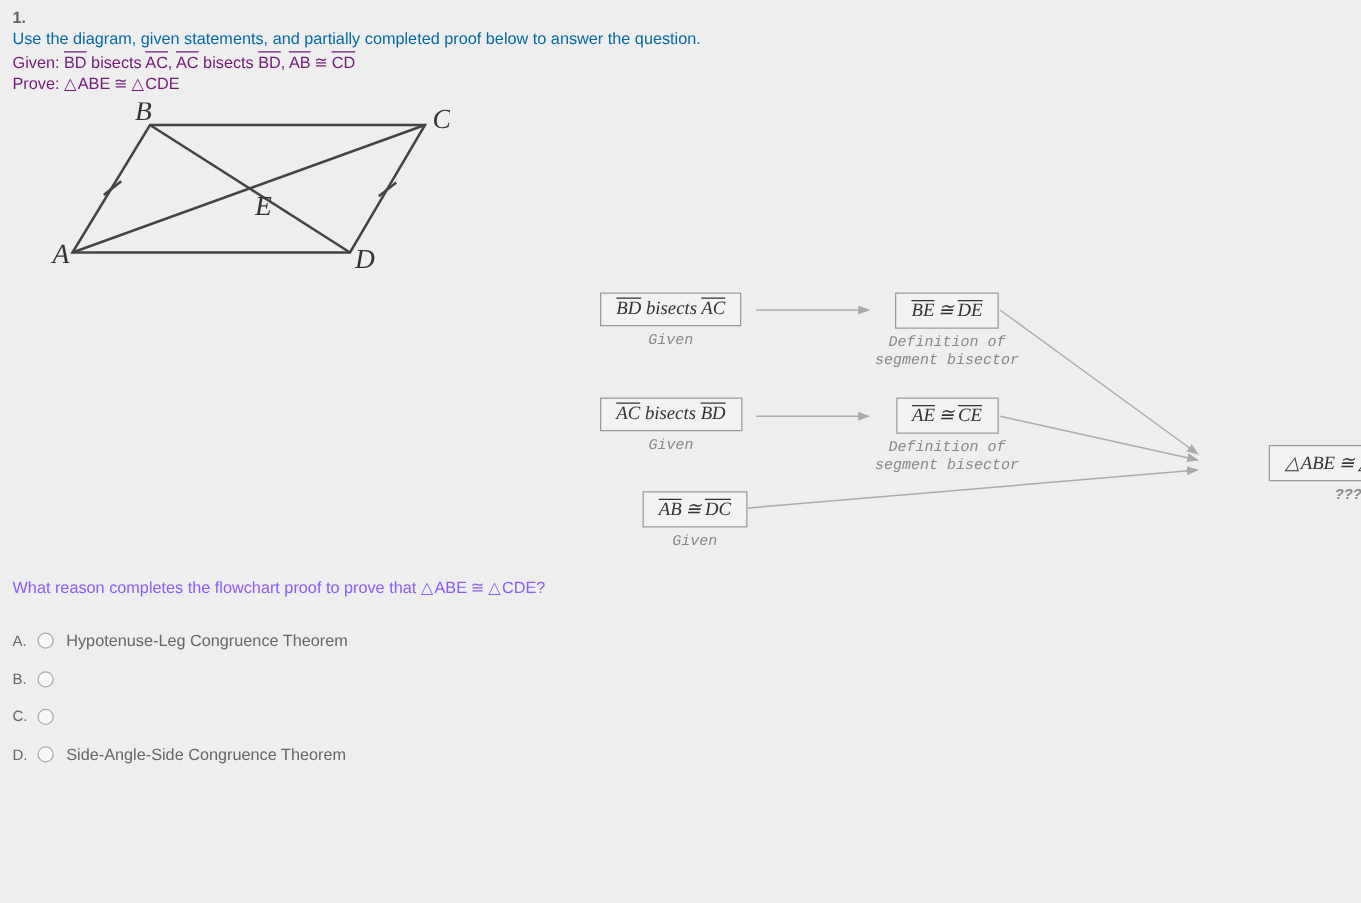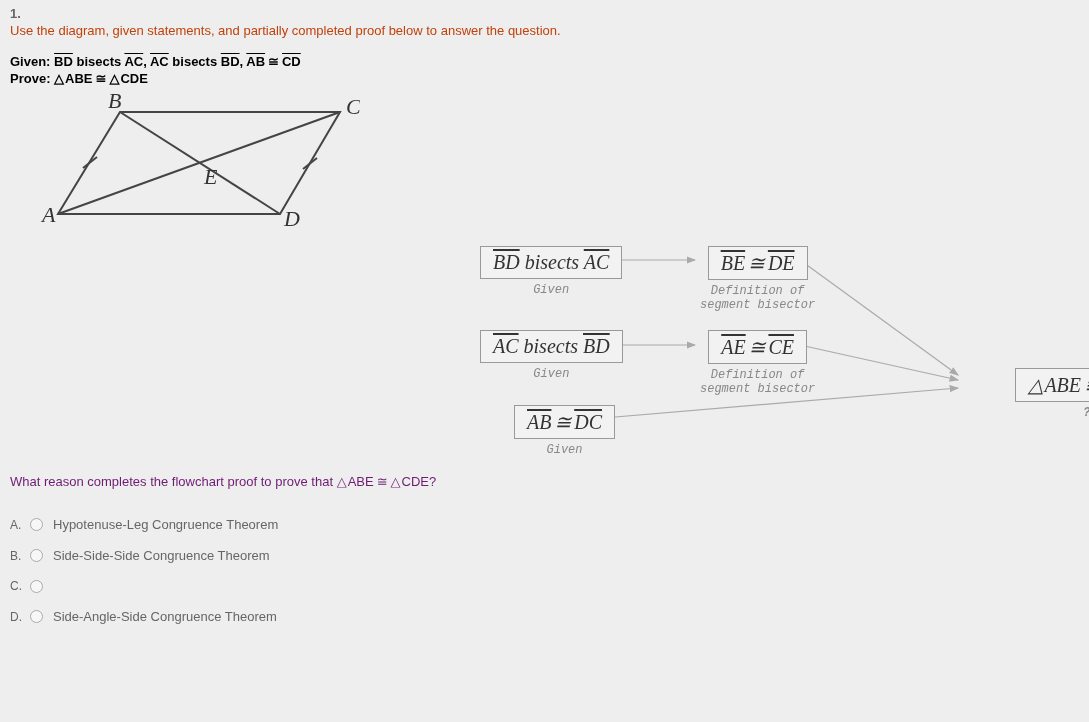--- a/index.html
+++ b/index.html
@@ -7,42 +7,42 @@
     font-family: Arial, Helvetica, sans-serif;
     background: #eeeeee;
     color: #555;
     width: 1089px;
     height: 722px;
     padding: 6px 10px;
     font-size: 13px;
     position: relative;
   }
   .qnum { font-weight: bold; color: #666; margin-bottom: 2px; }
-  .intro { color: #c2410c; margin-bottom: 16px; }
-  .given-line { color: #000000; margin-bottom: 2px; font-weight: bold; }
+  .intro { color: #0369a1; margin-bottom: 4px; }
+  .given-line { color: #701a75; margin-bottom: 2px; }
   .over { text-decoration: overline; }
   .tri::before { content: "\25B3"; margin-right: 1px; }
   .cong::before { content: "\2245"; margin: 0 3px; }
   .diagram-wrap { margin: 8px 0 0 30px; }
   .diagram-wrap svg { display:block; }
   .flowchart { position: relative; height: 210px; margin-top: 6px; }
   .flow-node { position: absolute; text-align: center; }
   .flow-box {
     border: 1px solid #999;
     background: #f2f2f2;
     padding: 4px 12px;
     font-family: "Times New Roman", serif;
     font-style: italic;
-    font-size: 20px;
+    font-size: 15px;
     color: #333;
     white-space: nowrap;
     display: inline-block;
   }
   .flow-label { font-size: 12px; color: #888; font-style: italic; font-family: Liberation Mono, monospace; margin-top: 4px; }
-  .question-line { color: #701a75; margin-top: 24px; margin-bottom: 28px; }
+  .question-line { color: #8b5cf6; margin-top: 24px; margin-bottom: 28px; }
   .answers { margin-top: 10px; }
   .answer-row { display: flex; align-items: center; margin-bottom: 16px; color: #666; }
   .answer-letter { width: 20px; font-size: 12px; }
   .radio {
     width: 13px; height: 13px; border: 1px solid #aaa;
     border-radius: 50%; background: #f7f7f7; margin-right: 10px;
     display:inline-block;
   }
   .flow-svg { position:absolute; left:0; top:0; pointer-events:none; }
   .flow-svg line { stroke: #aaa; stroke-width:1.2; }
@@ -148,21 +148,20 @@
 
 <div class="answers">
   <div class="answer-row">
     <span class="answer-letter">A.</span>
     <span class="radio"></span>
     <span>Hypotenuse-Leg Congruence Theorem</span>
   </div>
   <div class="answer-row">
     <span class="answer-letter">B.</span>
     <span class="radio"></span>
-    <span>Side-Side-Side Congruence Theorem</span>
   </div>
   <div class="answer-row">
     <span class="answer-letter">C.</span>
     <span class="radio"></span>
   </div>
   <div class="answer-row">
     <span class="answer-letter">D.</span>
     <span class="radio"></span>
     <span>Side-Angle-Side Congruence Theorem</span>
   </div>

